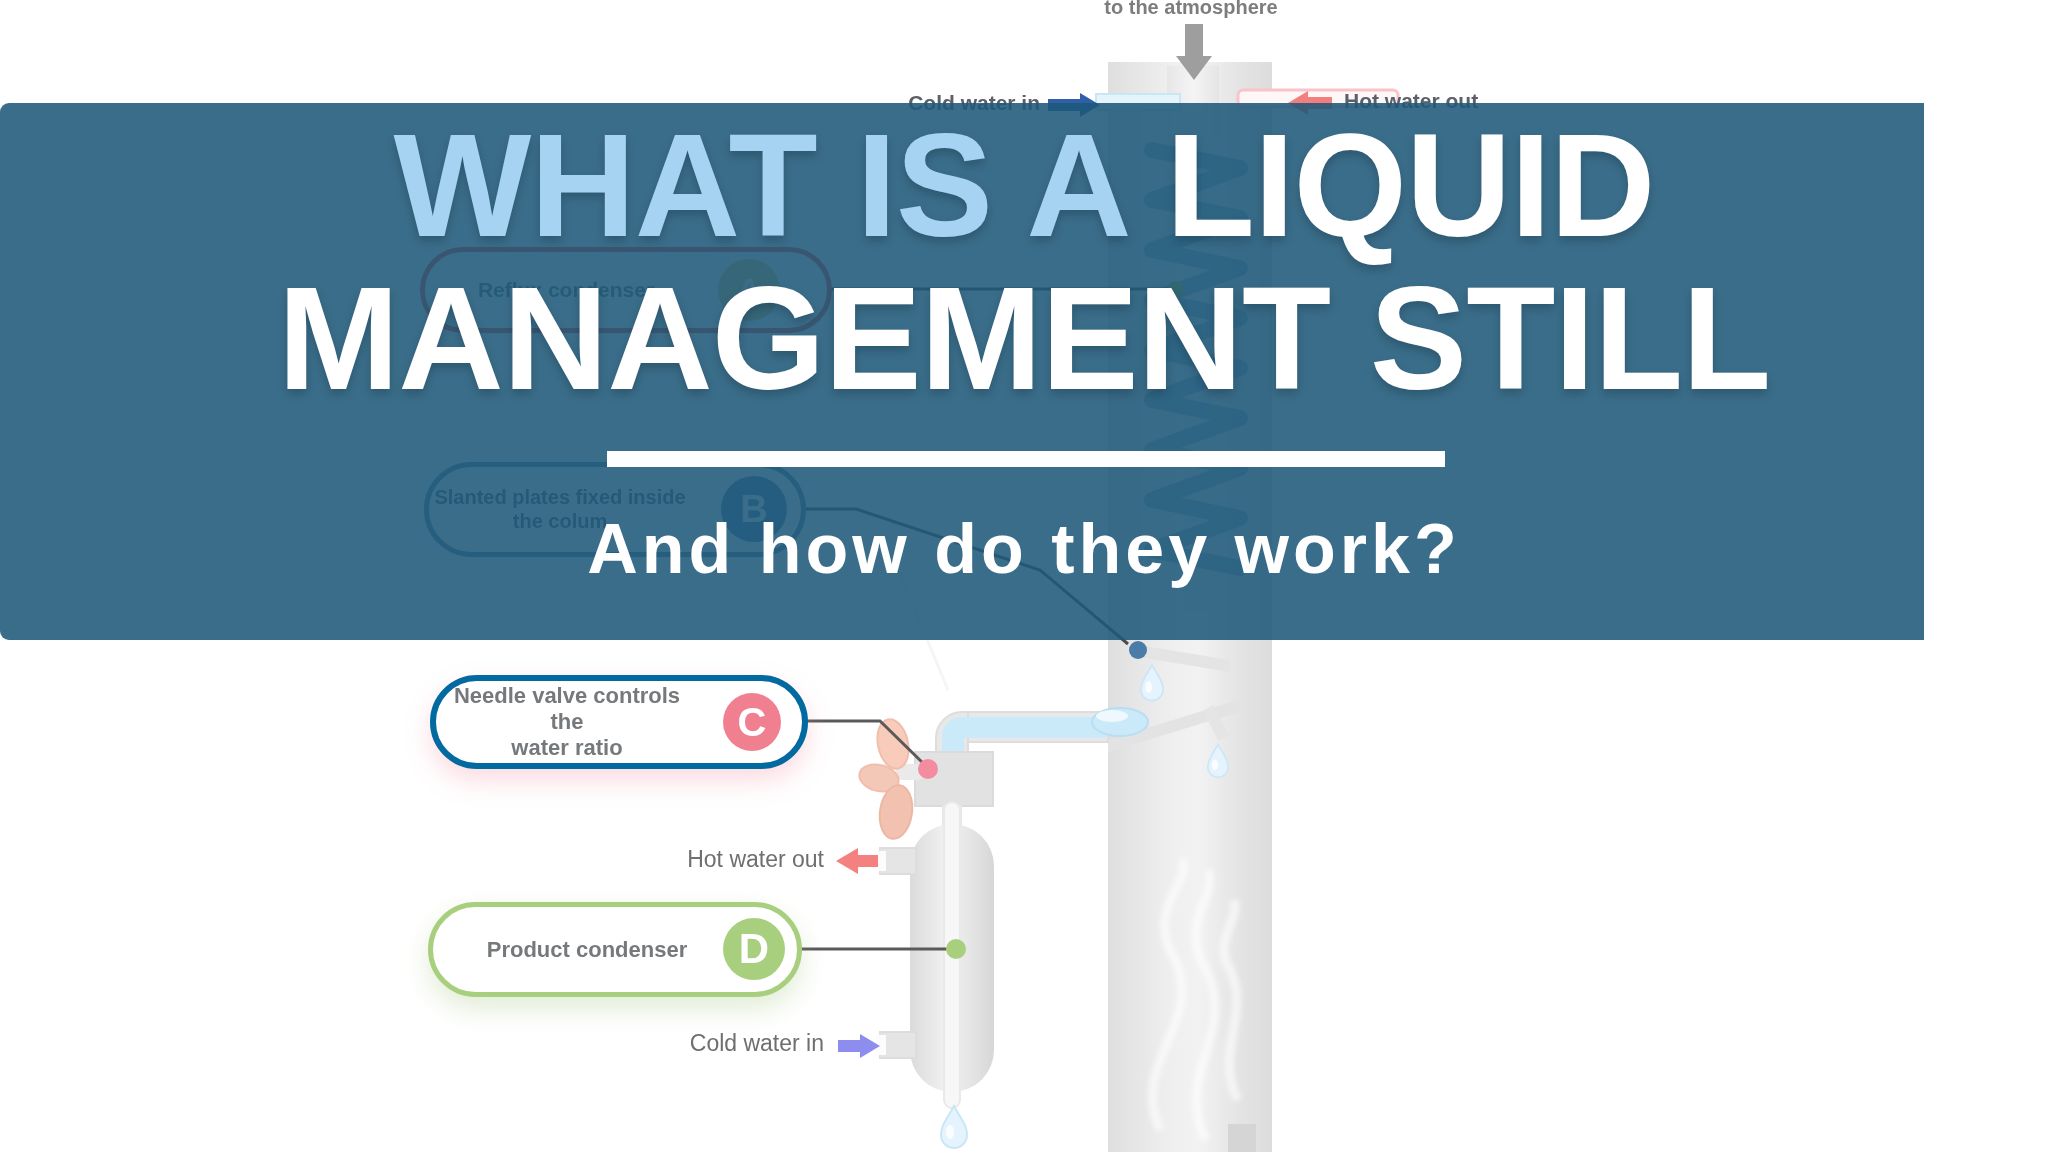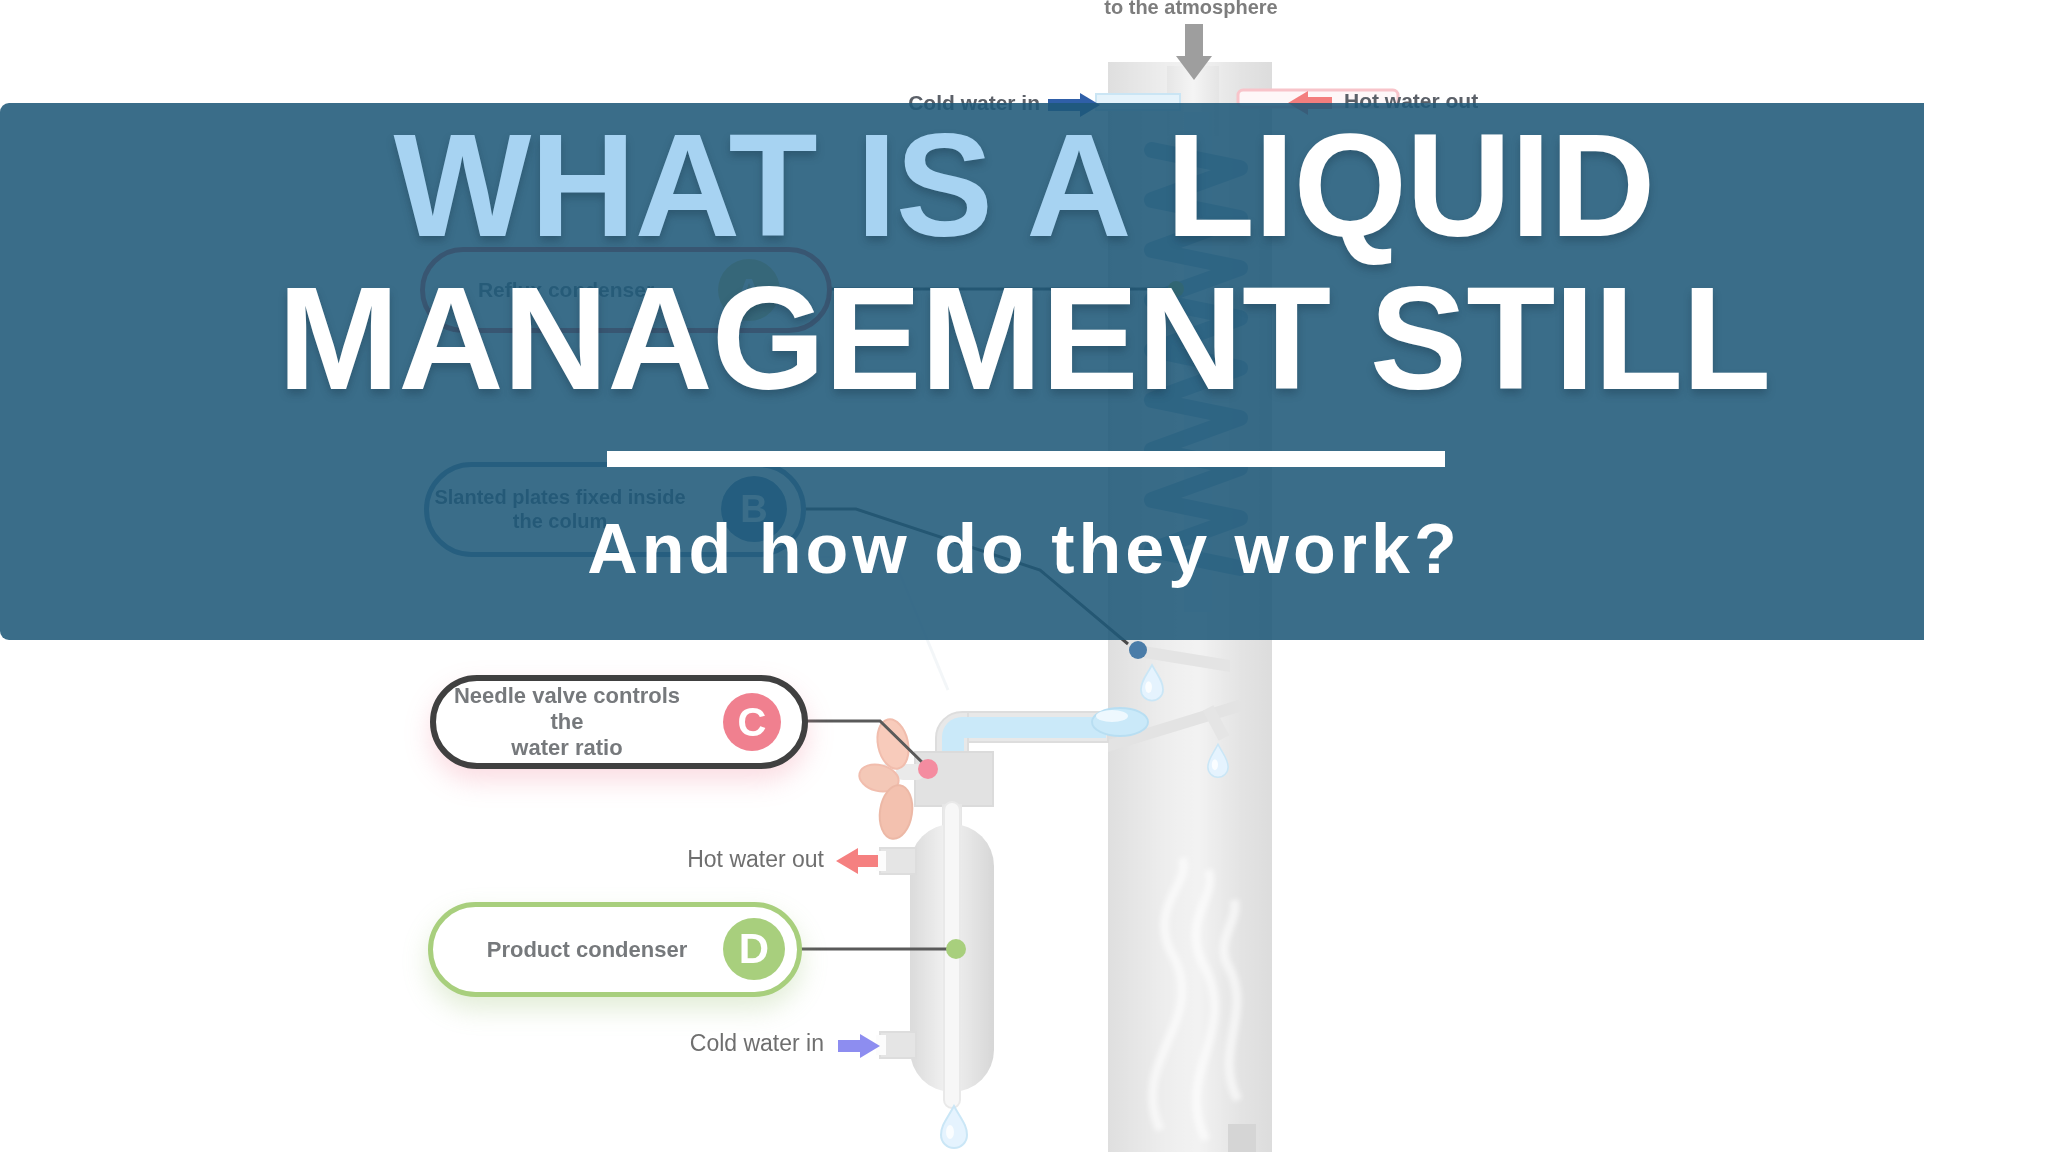--- a/index.html
+++ b/index.html
@@ -28,21 +28,21 @@
   .badge{
     position:absolute;border-radius:50%;display:flex;align-items:center;justify-content:center;
     color:#ffffff;font-weight:bold;z-index:4;
   }
   .pill-a{left:420px;top:247px;width:412px;height:86px;border:5px solid #ef4444;}
   .pill-a .pill-text{font-size:21px;color:#5f6b76;padding-right:120px;}
   .badge-a{left:718px;top:259px;width:62px;height:62px;background:#dfca7c;font-size:34px;box-shadow:0 0 0 7px rgba(255,255,255,.85);}
   .pill-b{left:424px;top:462px;width:382px;height:95px;border:5px solid #5d87aa;}
   .pill-b .pill-text{font-size:20px;color:#4e5e6e;padding-right:110px;}
   .badge-b{left:721px;top:476px;width:66px;height:66px;background:#4a7ca8;font-size:38px;box-shadow:0 0 0 7px rgba(255,255,255,.85);}
-  .pill-c{left:430px;top:675px;width:378px;height:94px;border:6px solid #404040;
+  .pill-c{left:430px;top:675px;width:378px;height:94px;border:6px solid #0369a1;
           box-shadow:0 12px 26px rgba(240,130,150,.28);}
   .pill-c .pill-text{font-size:22px;padding-right:104px;}
   .badge-c{left:723px;top:693px;width:58px;height:58px;background:#f0808f;font-size:40px;box-shadow:0 0 0 8px #ffffff;}
   .pill-d{left:428px;top:902px;width:374px;height:95px;border:5px solid #a8cf7d;
           box-shadow:0 12px 26px rgba(150,190,110,.28);}
   .pill-d .pill-text{font-size:22px;padding-right:56px;}
   .badge-d{left:723px;top:918px;width:62px;height:62px;background:#a8cf7d;font-size:42px;box-shadow:0 0 0 8px #ffffff;}
 
   
   .banner{

